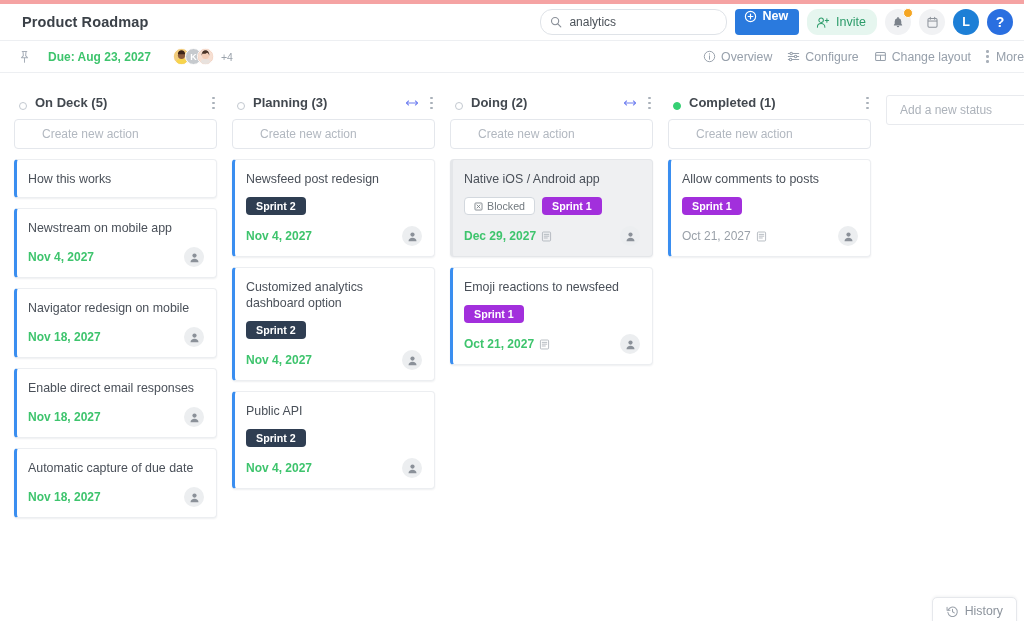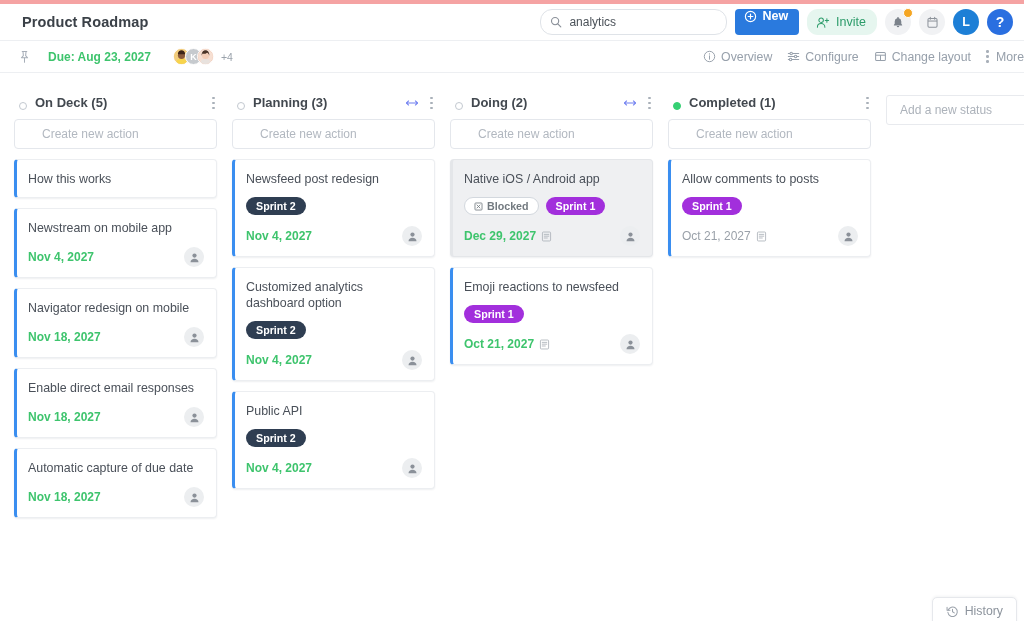--- a/index.html
+++ b/index.html
@@ -147,28 +147,28 @@
     border-radius: 4px;
     box-shadow: 0 1px 2px rgba(20,30,50,.07);
     padding: 11px 12px 10px 11px;
   }
   .card.hovered { background: #eff0f2; border-color: #e4e6e9; }
   .card-title {
     font-size: 12.4px; color: #4a5059; line-height: 16px;
   }
   .badges { display: flex; align-items: center; gap: 7px; margin-top: 10px; }
   .badge {
-    height: 18px; border-radius: 9px; padding: 0 10px;
+    height: 18px; border-radius: 4px; padding: 0 10px;
     display: flex; align-items: center; gap: 4px;
     font-size: 10.7px; font-weight: 600; color: #fff; white-space: nowrap;
   }
   .badge.sprint2 { background: #2f3e52; }
   .badge.sprint1 { background: #a22fdc; text-align: center; }
   .badge.blocked {
-    background: #fff; color: #72797f; border: 1px solid #d3d8de; font-weight: 700;
+    background: #fff; color: #72797f; border: 1px solid #d3d8de; font-weight: 400;
     padding: 0 9px;
   }
   .card-foot {
     display: flex; align-items: center; margin-top: 11px;
   }
   .card-date {
     font-size: 12px; font-weight: 600; color: #3ec46d;
     display: flex; align-items: center; gap: 5px;
   }
   .card-date.muted { color: #9aa1a9; font-weight: 500; }

